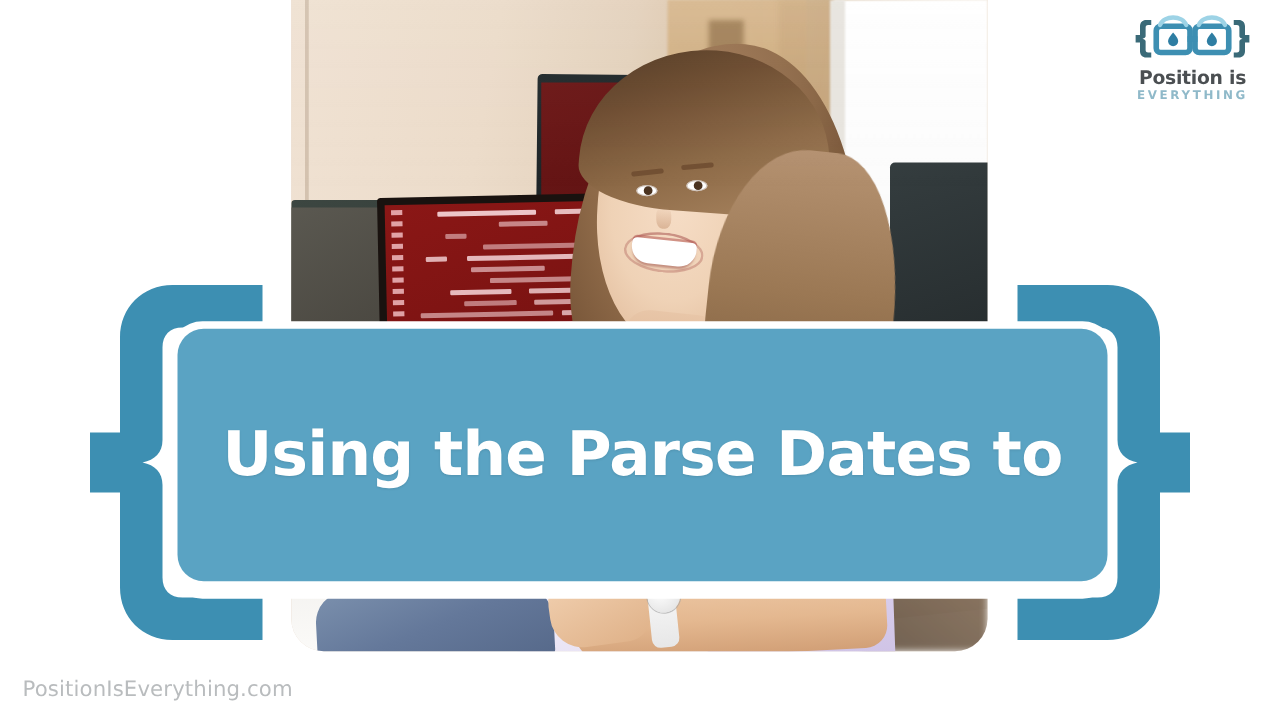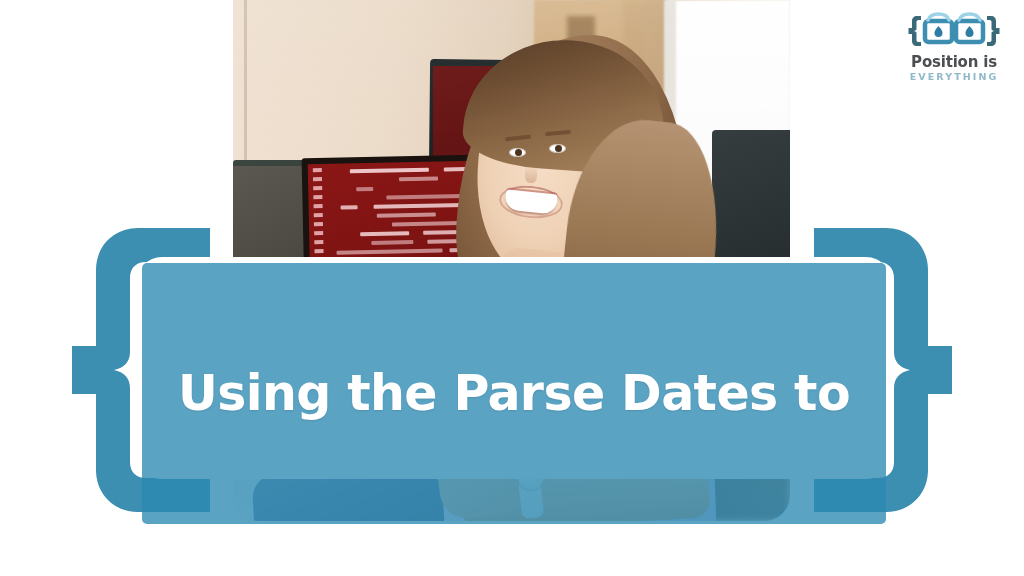--- a/index.html
+++ b/index.html
@@ -292,23 +292,23 @@
   .title-outline{
     position:absolute;
     left:136px; top:257px;
     width:756px; height:222px;
     background:#ffffff;
     border-radius:26px;
   }
   .title-box{
     position:absolute;
     left:142px; top:263px;
-    width:744px; height:261px;
+    width:744px; height:202px;
     background:rgba(44,137,178,.78);
-    border-radius:5px;
+    border-radius:21px;
     display:flex;
     align-items:center;
     justify-content:center;
   }
   .title-text{
     color:#ffffff;
     font-family:"DejaVu Sans", sans-serif;
     font-weight:bold;
     font-size:49px;
     line-height:1.18;
@@ -567,14 +567,15 @@
         <path d="M106,24 C112,8 142,8 148,24" fill="none" stroke="#9dd3e6" stroke-width="7" stroke-linecap="round"></path>
 
         <path d="M65,36 C72,44 73,47 73,50 a8,8 0 0 1 -16,0 c0,-3 1,-6 8,-14 Z" fill="#2e7ea3"></path>
         <path d="M127,36 C134,44 135,47 135,50 a8,8 0 0 1 -16,0 c0,-3 1,-6 8,-14 Z" fill="#2e7ea3"></path>
       </svg>
     </div>
     <div class="logo-word">Position is</div>
     <div class="logo-sub">EVERYTHING</div>
   </div>
 
+  <div class="footer">PositionIsEverything.com</div>
 
 </div>
 
 </body></html>

